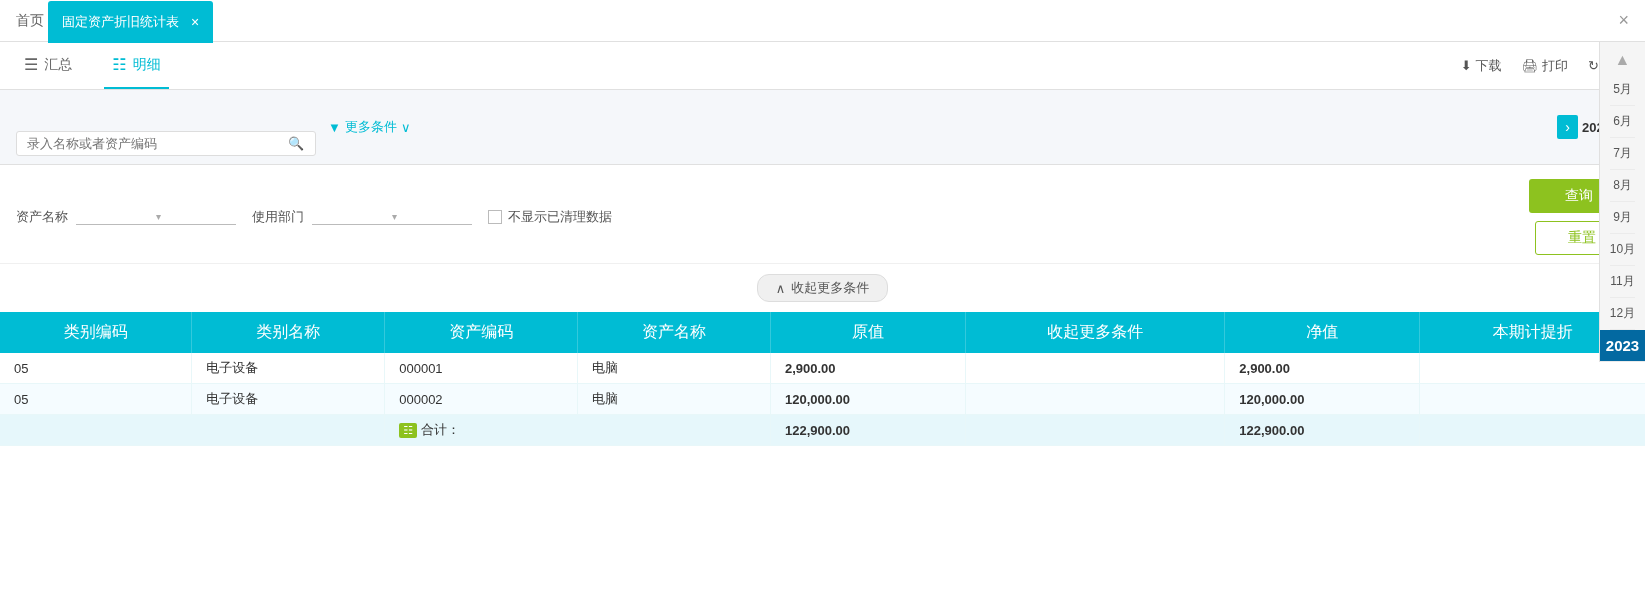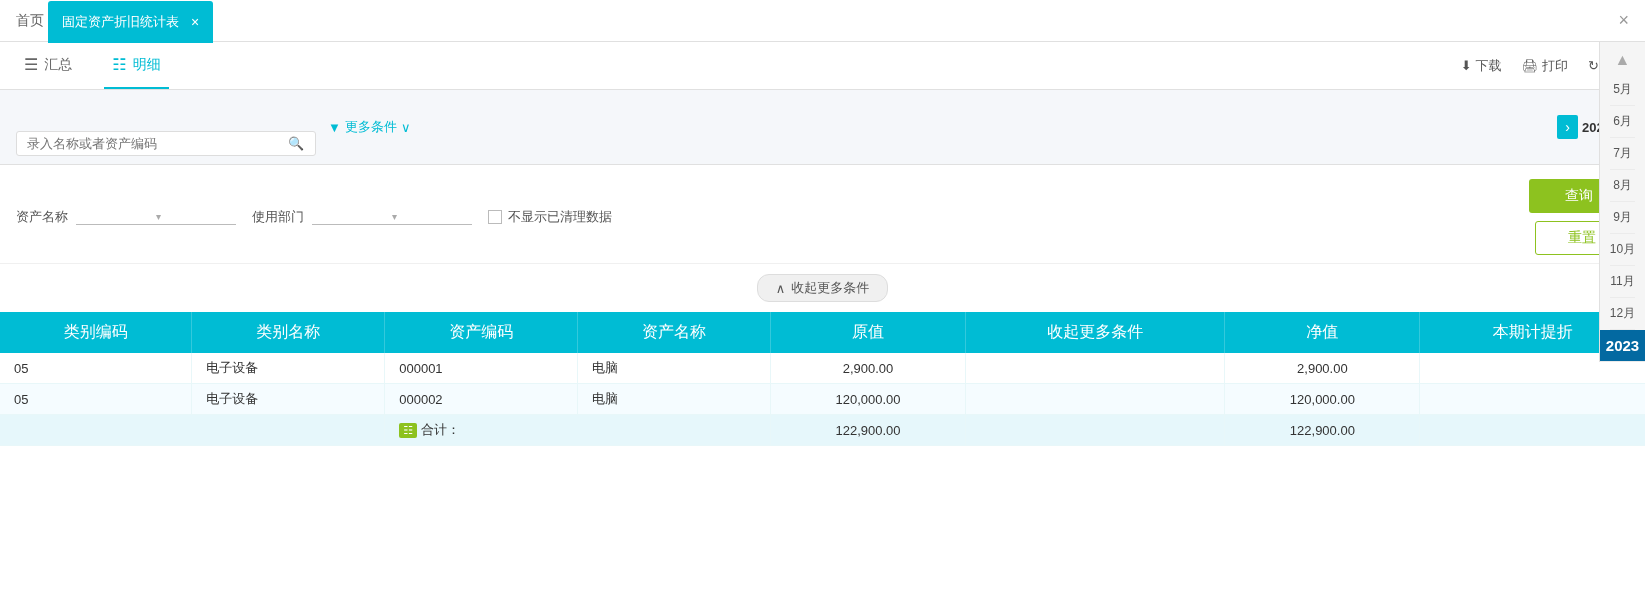--- a/index.html
+++ b/index.html
@@ -209,21 +209,21 @@
       border-bottom: 1px solid #e8f7f9;
     }
     .data-table tbody tr:nth-child(even) { background: #f5fcff; }
     .data-table tbody td {
       padding: 6px 14px;
       text-align: left;
       font-size: 13px;
       border-right: 1px solid #e8f7f9;
     }
     .data-table tbody td:last-child { border-right: none; }
-    .data-table tbody td.num { text-align: center; }
+    .data-table tbody td.num { text-align: left; font-weight: bold; }
     .data-table tbody tr.total-row {
       background: #e6f7fb;
       font-weight: normal;
     }
     .total-row td { text-align: right; }
     .total-row .total-label { text-align: left; }
 
     
     .right-sidebar {
       position: fixed;

